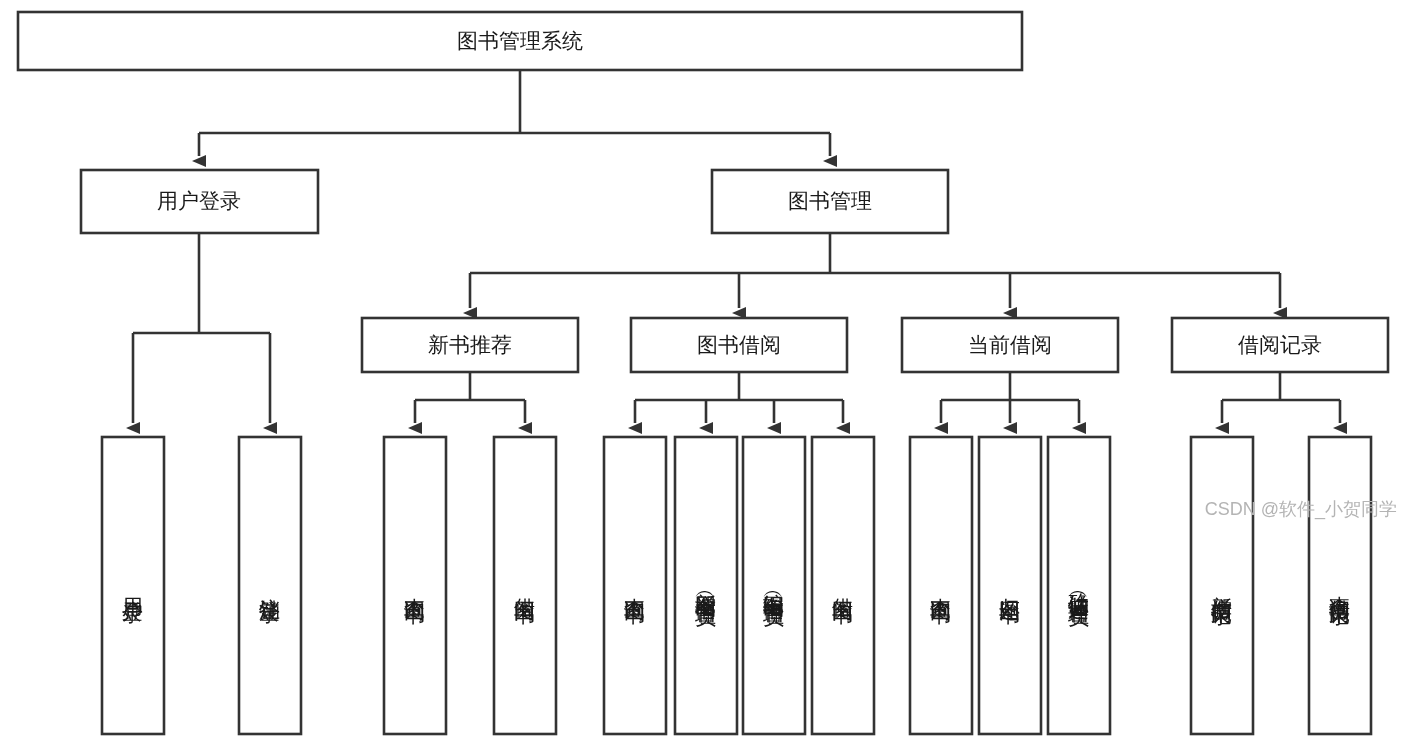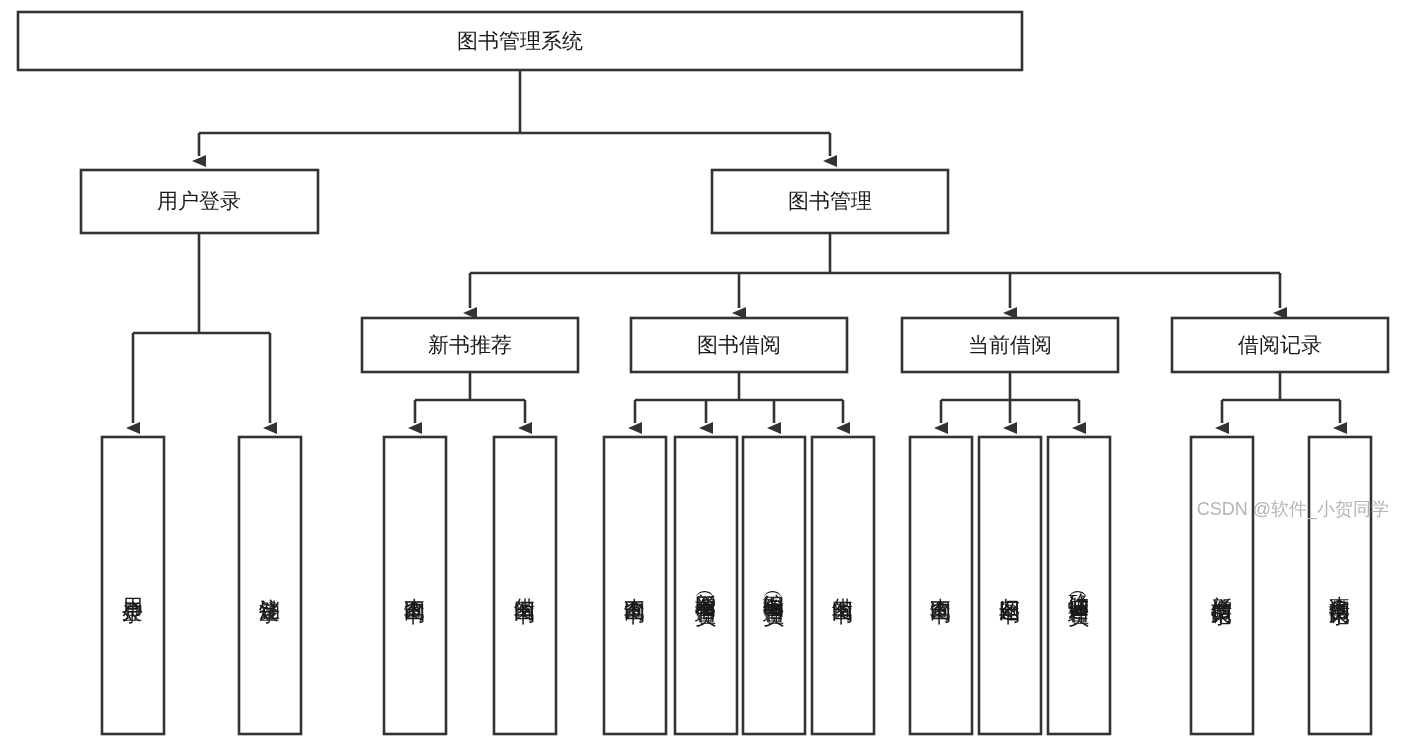--- a/index.html
+++ b/index.html
@@ -52,21 +52,21 @@
     font-family: "Liberation Sans", "DejaVu Sans", sans-serif;
     font-size: 21px;
     fill: #1a1a1a;
     writing-mode: vertical-rl;
     text-orientation: upright;
     text-anchor: middle;
     letter-spacing: 2px;
   }
   .watermark {
     position: absolute;
-    right: 16px;
+    right: 8px;
     bottom: 4px;
     font-family: "Liberation Sans", "DejaVu Sans", sans-serif;
     font-size: 18px;
     color: #b4b4b4;
     white-space: nowrap;
     pointer-events: none;
   }
 </style>
 </head>
 <body>

